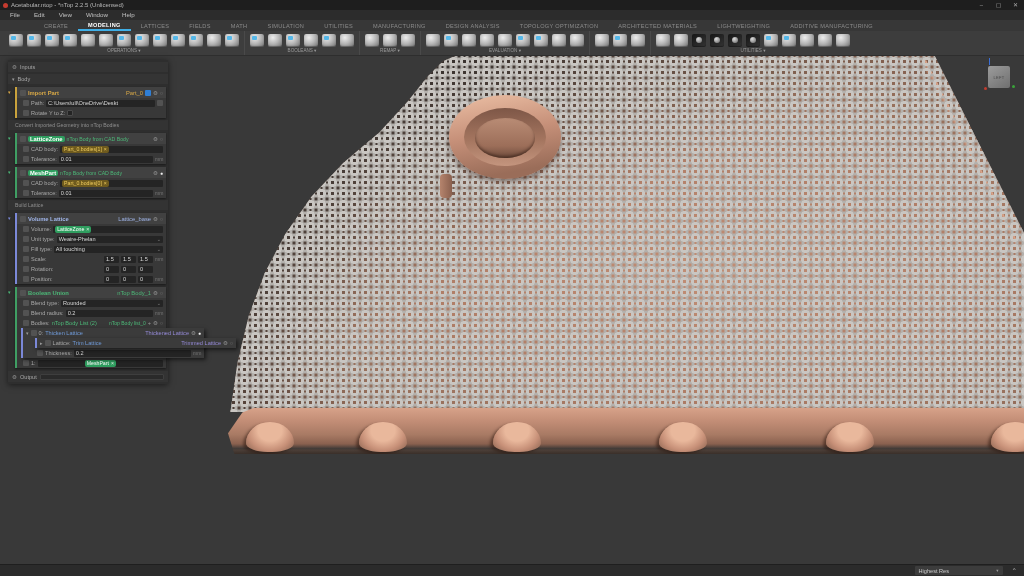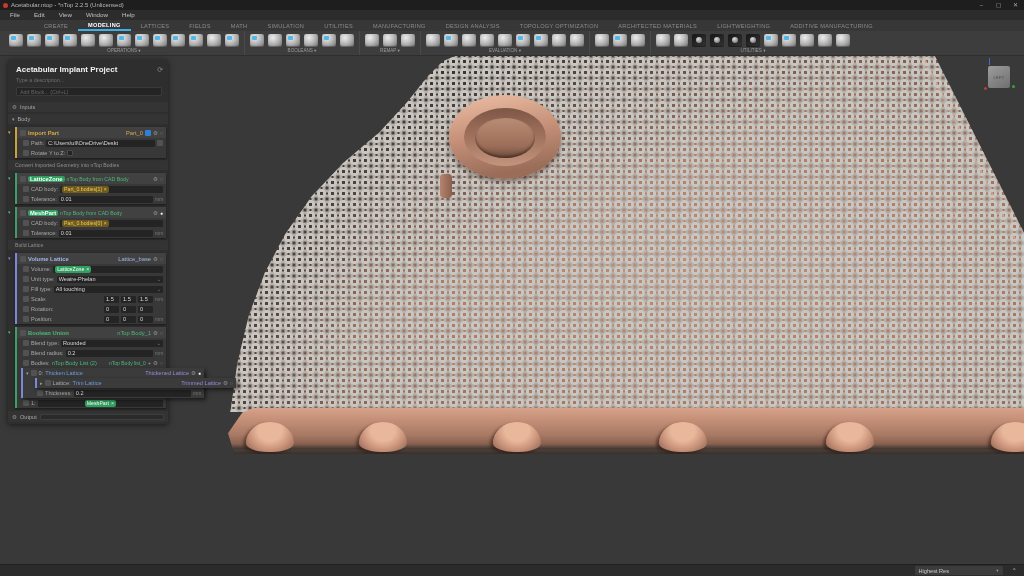--- a/index.html
+++ b/index.html
@@ -265,26 +265,20 @@
     </div>
     <div id="viewcube">
       <span>LEFT</span>
     </div>
     <div class="axis-z"></div>
     <div class="axis-x"></div>
     <div class="axis-y"></div>
   </div>
 
   <div id="panel">
-    <div class="p-header">
-      <div class="p-title">Acetabular Implant Project</div>
-      <span class="p-refresh">⟳</span>
-      <div class="p-desc">Type a description...</div>
-      <div class="p-add">Add Block...  (Ctrl+L)</div>
-    </div>
 
     <div class="p-section">
       <span class="gear">⚙</span>
       <span>Inputs</span>
     </div>
     <div class="p-section">
       <span class="chev">▾</span>
       <span>Body</span>
     </div>
 

